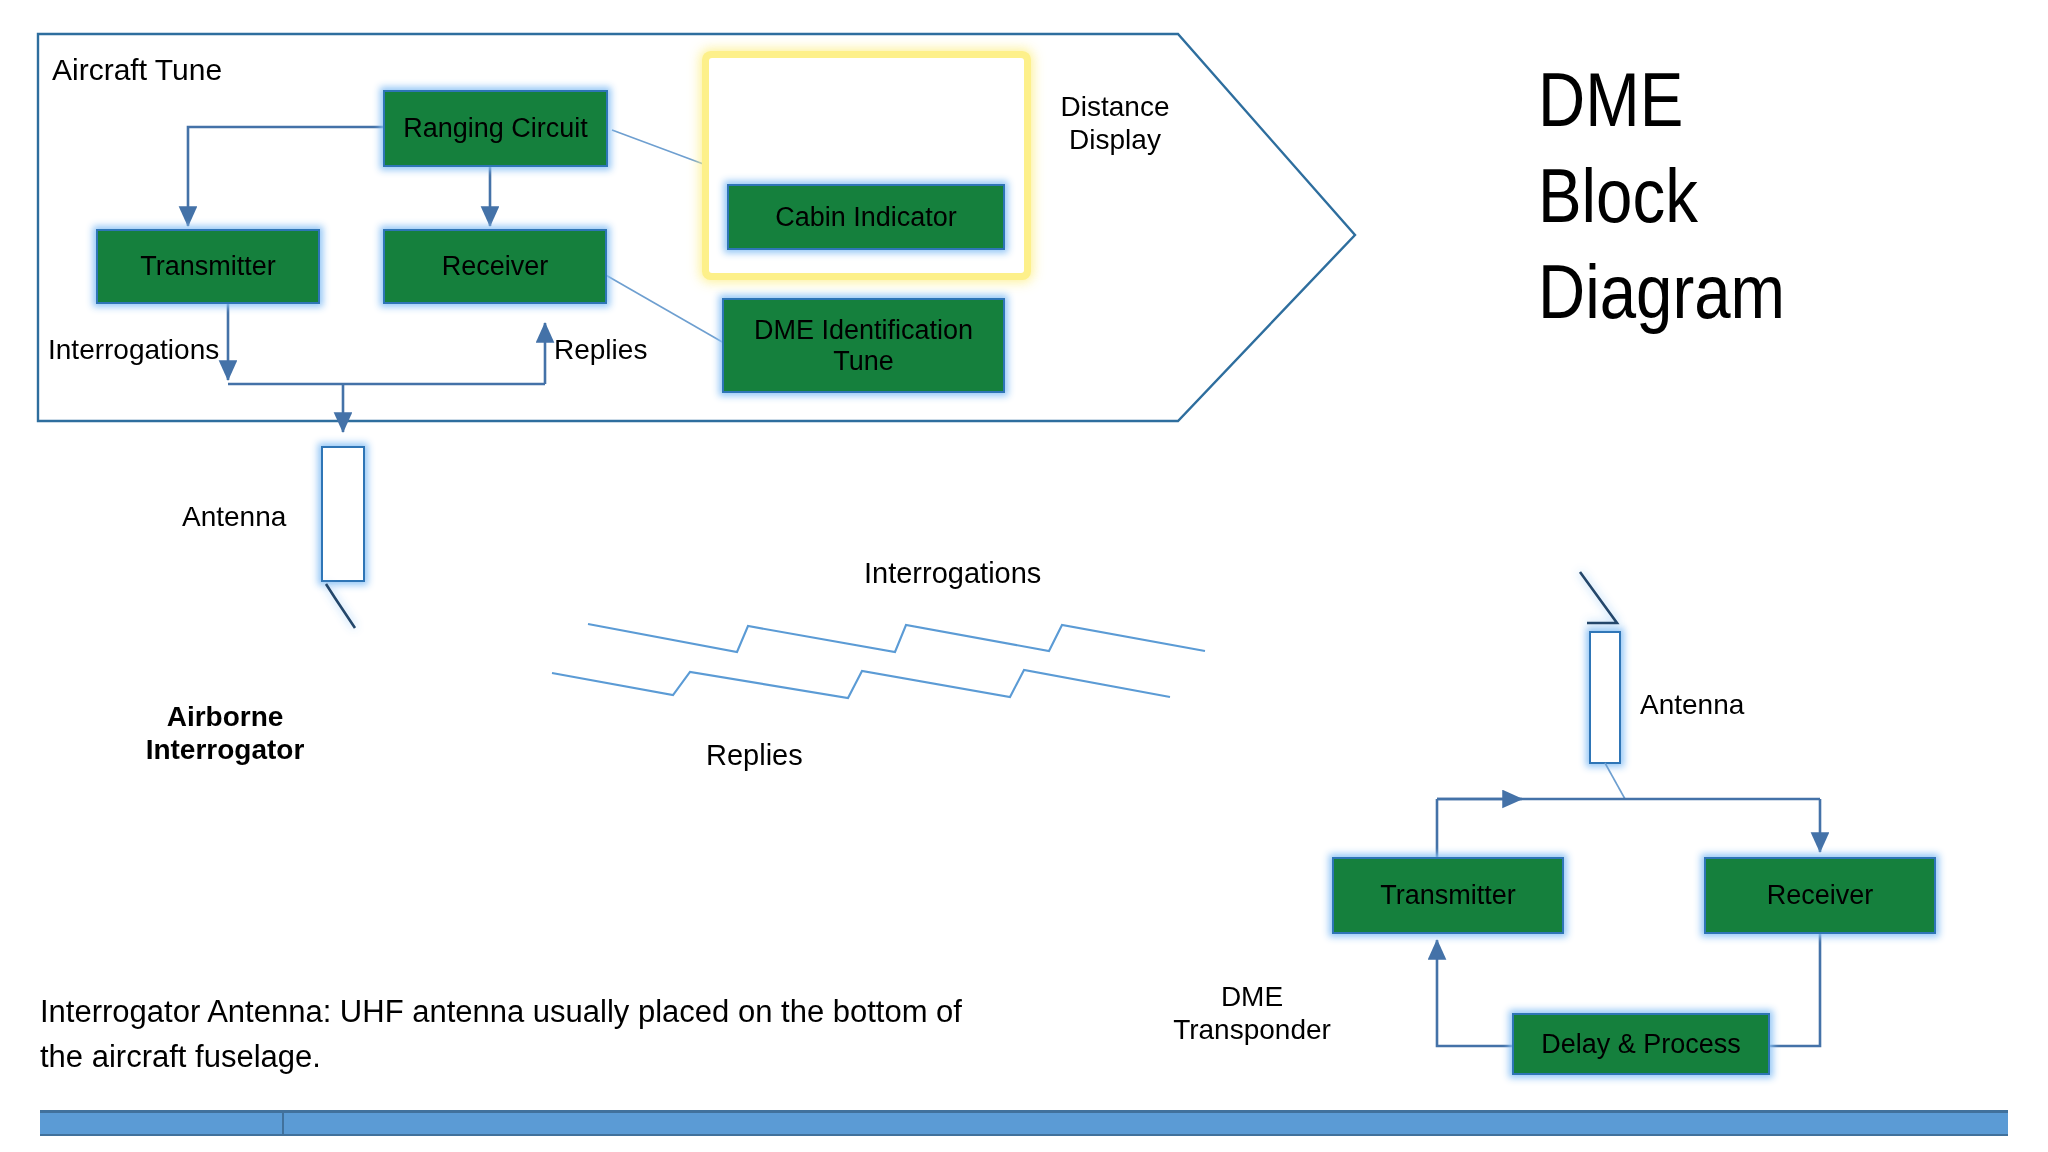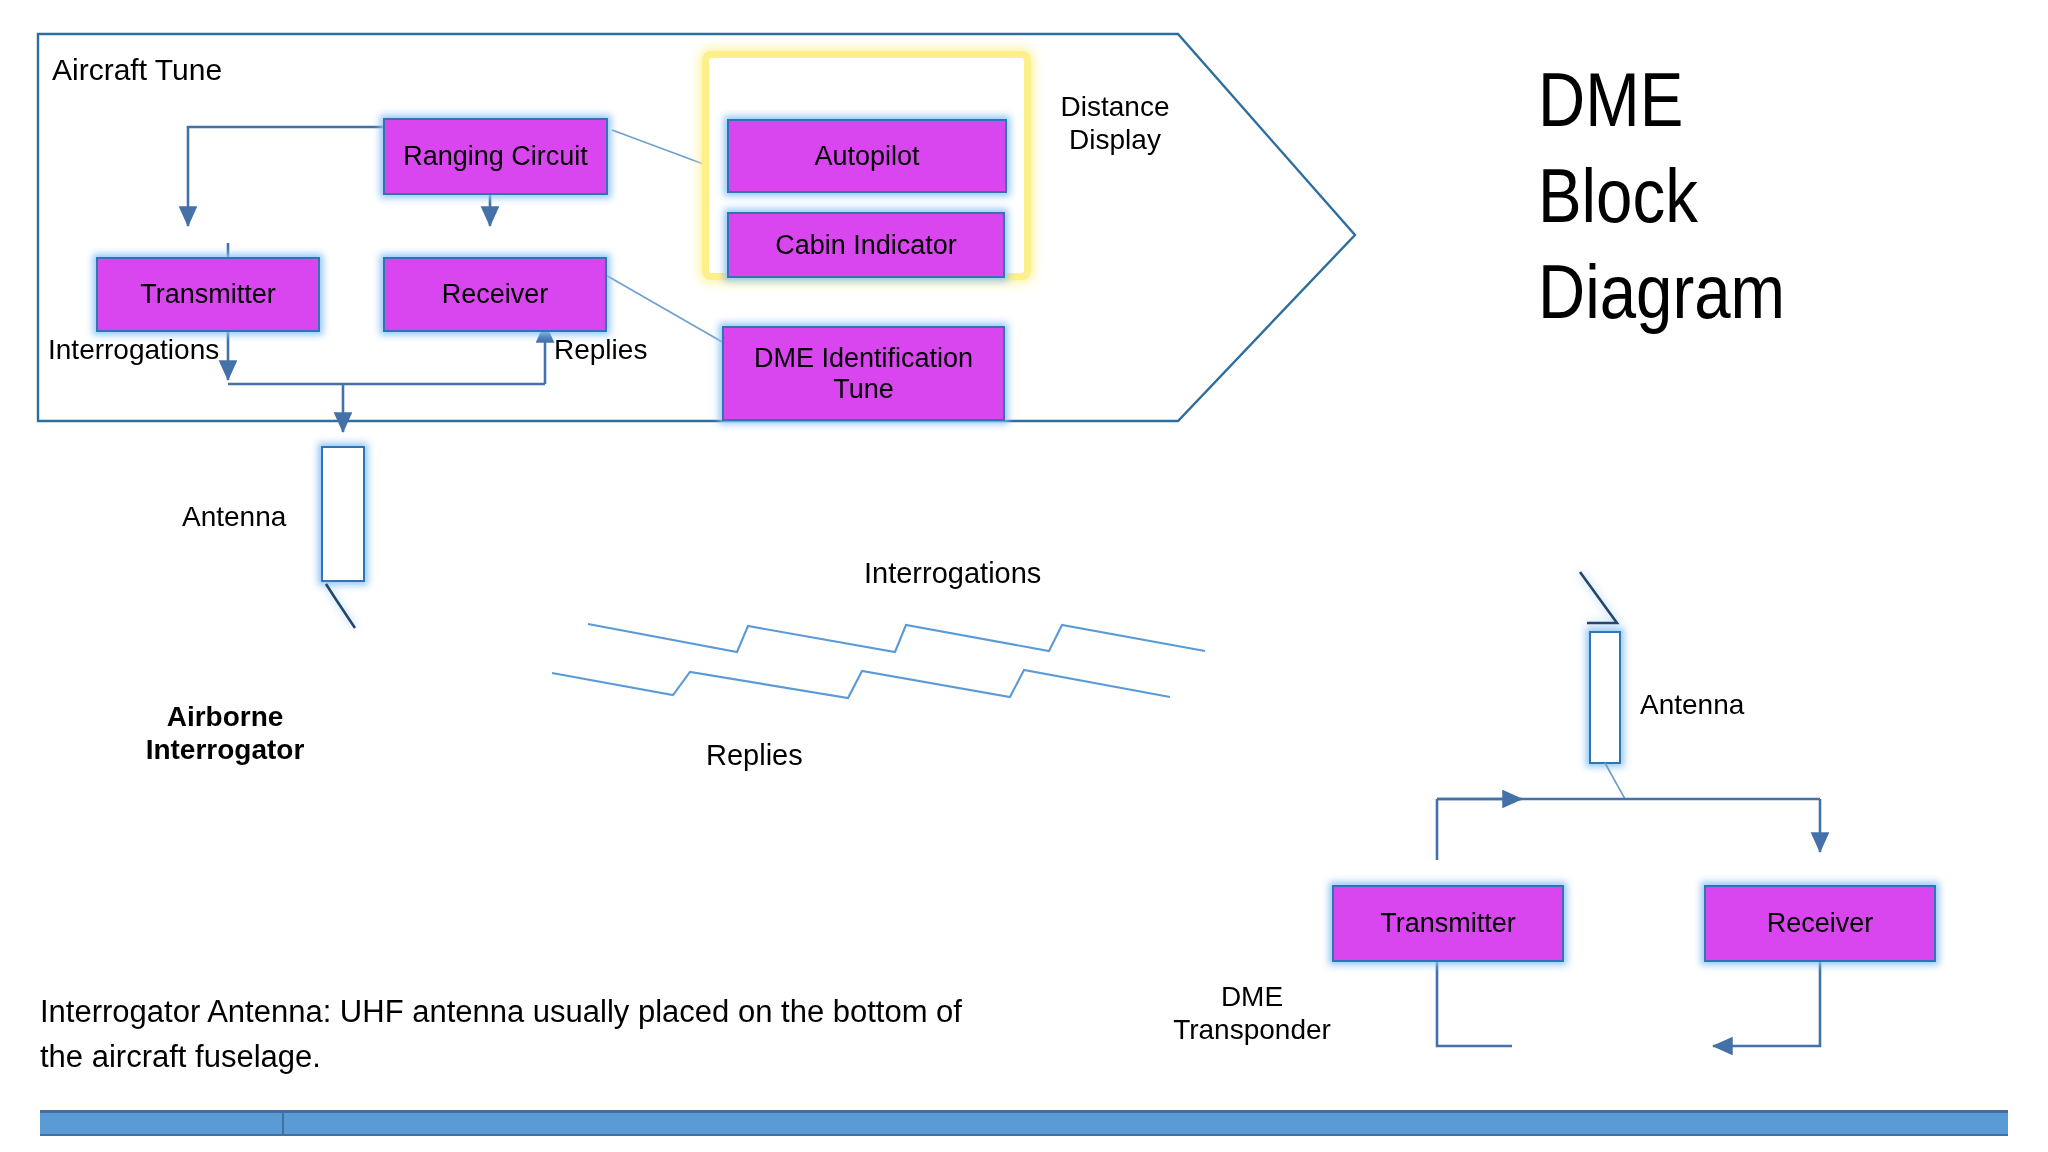--- a/index.html
+++ b/index.html
@@ -31,31 +31,30 @@
   }
   .lbl {
     position: absolute;
     white-space: pre;
     line-height: 1.18;
     color: #000;
   }
   
   .pbox {
     position: absolute;
-    background: #d946ef;
+    background: #15803d;
     border: 2px solid #2E75B6;
     box-shadow: 0 0 7px 3px rgba(141,195,245,0.95);
     display: flex;
     align-items: center;
     justify-content: center;
     text-align: center;
     font-size: 27px;
     color: #000;
     box-sizing: border-box;
-    margin-top: 28px;
   }
   
   .hl-group {
     position: absolute;
     background: #ffffff;
     box-shadow: 0 0 0 7px #FDF08A, 0 0 12px 9px rgba(253,240,138,0.9);
     border-radius: 3px;
   }
   
   .antenna {
@@ -138,21 +137,20 @@
   </svg>
 
   <div class="pbox" style="left:383px; top:90px; width:225px; height:77px;">Ranging Circuit</div>
 
   <div class="pbox" style="left:96px; top:229px; width:224px; height:75px;">Transmitter</div>
 
   <div class="pbox" style="left:383px; top:229px; width:224px; height:75px;">Receiver</div>
 
   <div class="hl-group" style="left:709px; top:58px; width:315px; height:215px;"></div>
 
-  <div class="pbox" style="left:727px; top:91px; width:280px; height:74px;">Autopilot</div>
 
   <div class="pbox" style="left:727px; top:184px; width:278px; height:66px;">Cabin Indicator</div>
 
   <div class="pbox" style="left:722px; top:298px; width:283px; height:95px; padding:0 12px;">DME Identification Tune</div>
 
   <div class="lbl" style="left:1045px; top:90px; font-size:28px; text-align:center; width:140px;">Distance<br>Display</div>
 
   <div class="lbl" style="left:48px; top:333px; font-size:28px;">Interrogations</div>
 
   <div class="lbl" style="left:554px; top:333px; font-size:28px;">Replies</div>
@@ -200,20 +198,21 @@
 
     <path d="M1820,928 L1820,1046 L1713,1046" fill="none" stroke="#4472A8" stroke-width="2.6" marker-end="url(#arr)"></path>
 
     <path d="M1512,1046 L1437,1046 L1437,940" fill="none" stroke="#4472A8" stroke-width="2.6" marker-end="url(#arr)"></path>
   </svg>
 
   <div class="pbox" style="left:1332px; top:857px; width:232px; height:77px;">Transmitter</div>
 
   <div class="pbox" style="left:1704px; top:857px; width:232px; height:77px;">Receiver</div>
 
+  <div class="pbox" style="left:1512px; top:1013px; width:258px; height:62px;">Delay &amp; Process</div>
 
   <div class="lbl" style="left:1120px; top:980px; font-size:28px; text-align:center; width:264px;">DME<br>Transponder</div>
 
   <div class="lbl caption" style="left:40px; top:990px; width:930px; white-space:normal;">Interrogator Antenna: UHF antenna usually placed on the bottom of the aircraft fuselage.</div>
 
   <div style="position:absolute; left:1538px; top:52px; width:460px;">
     <div class="title-line">DME</div>
     <div class="title-line">Block</div>
     <div class="title-line">Diagram</div>
   </div>

